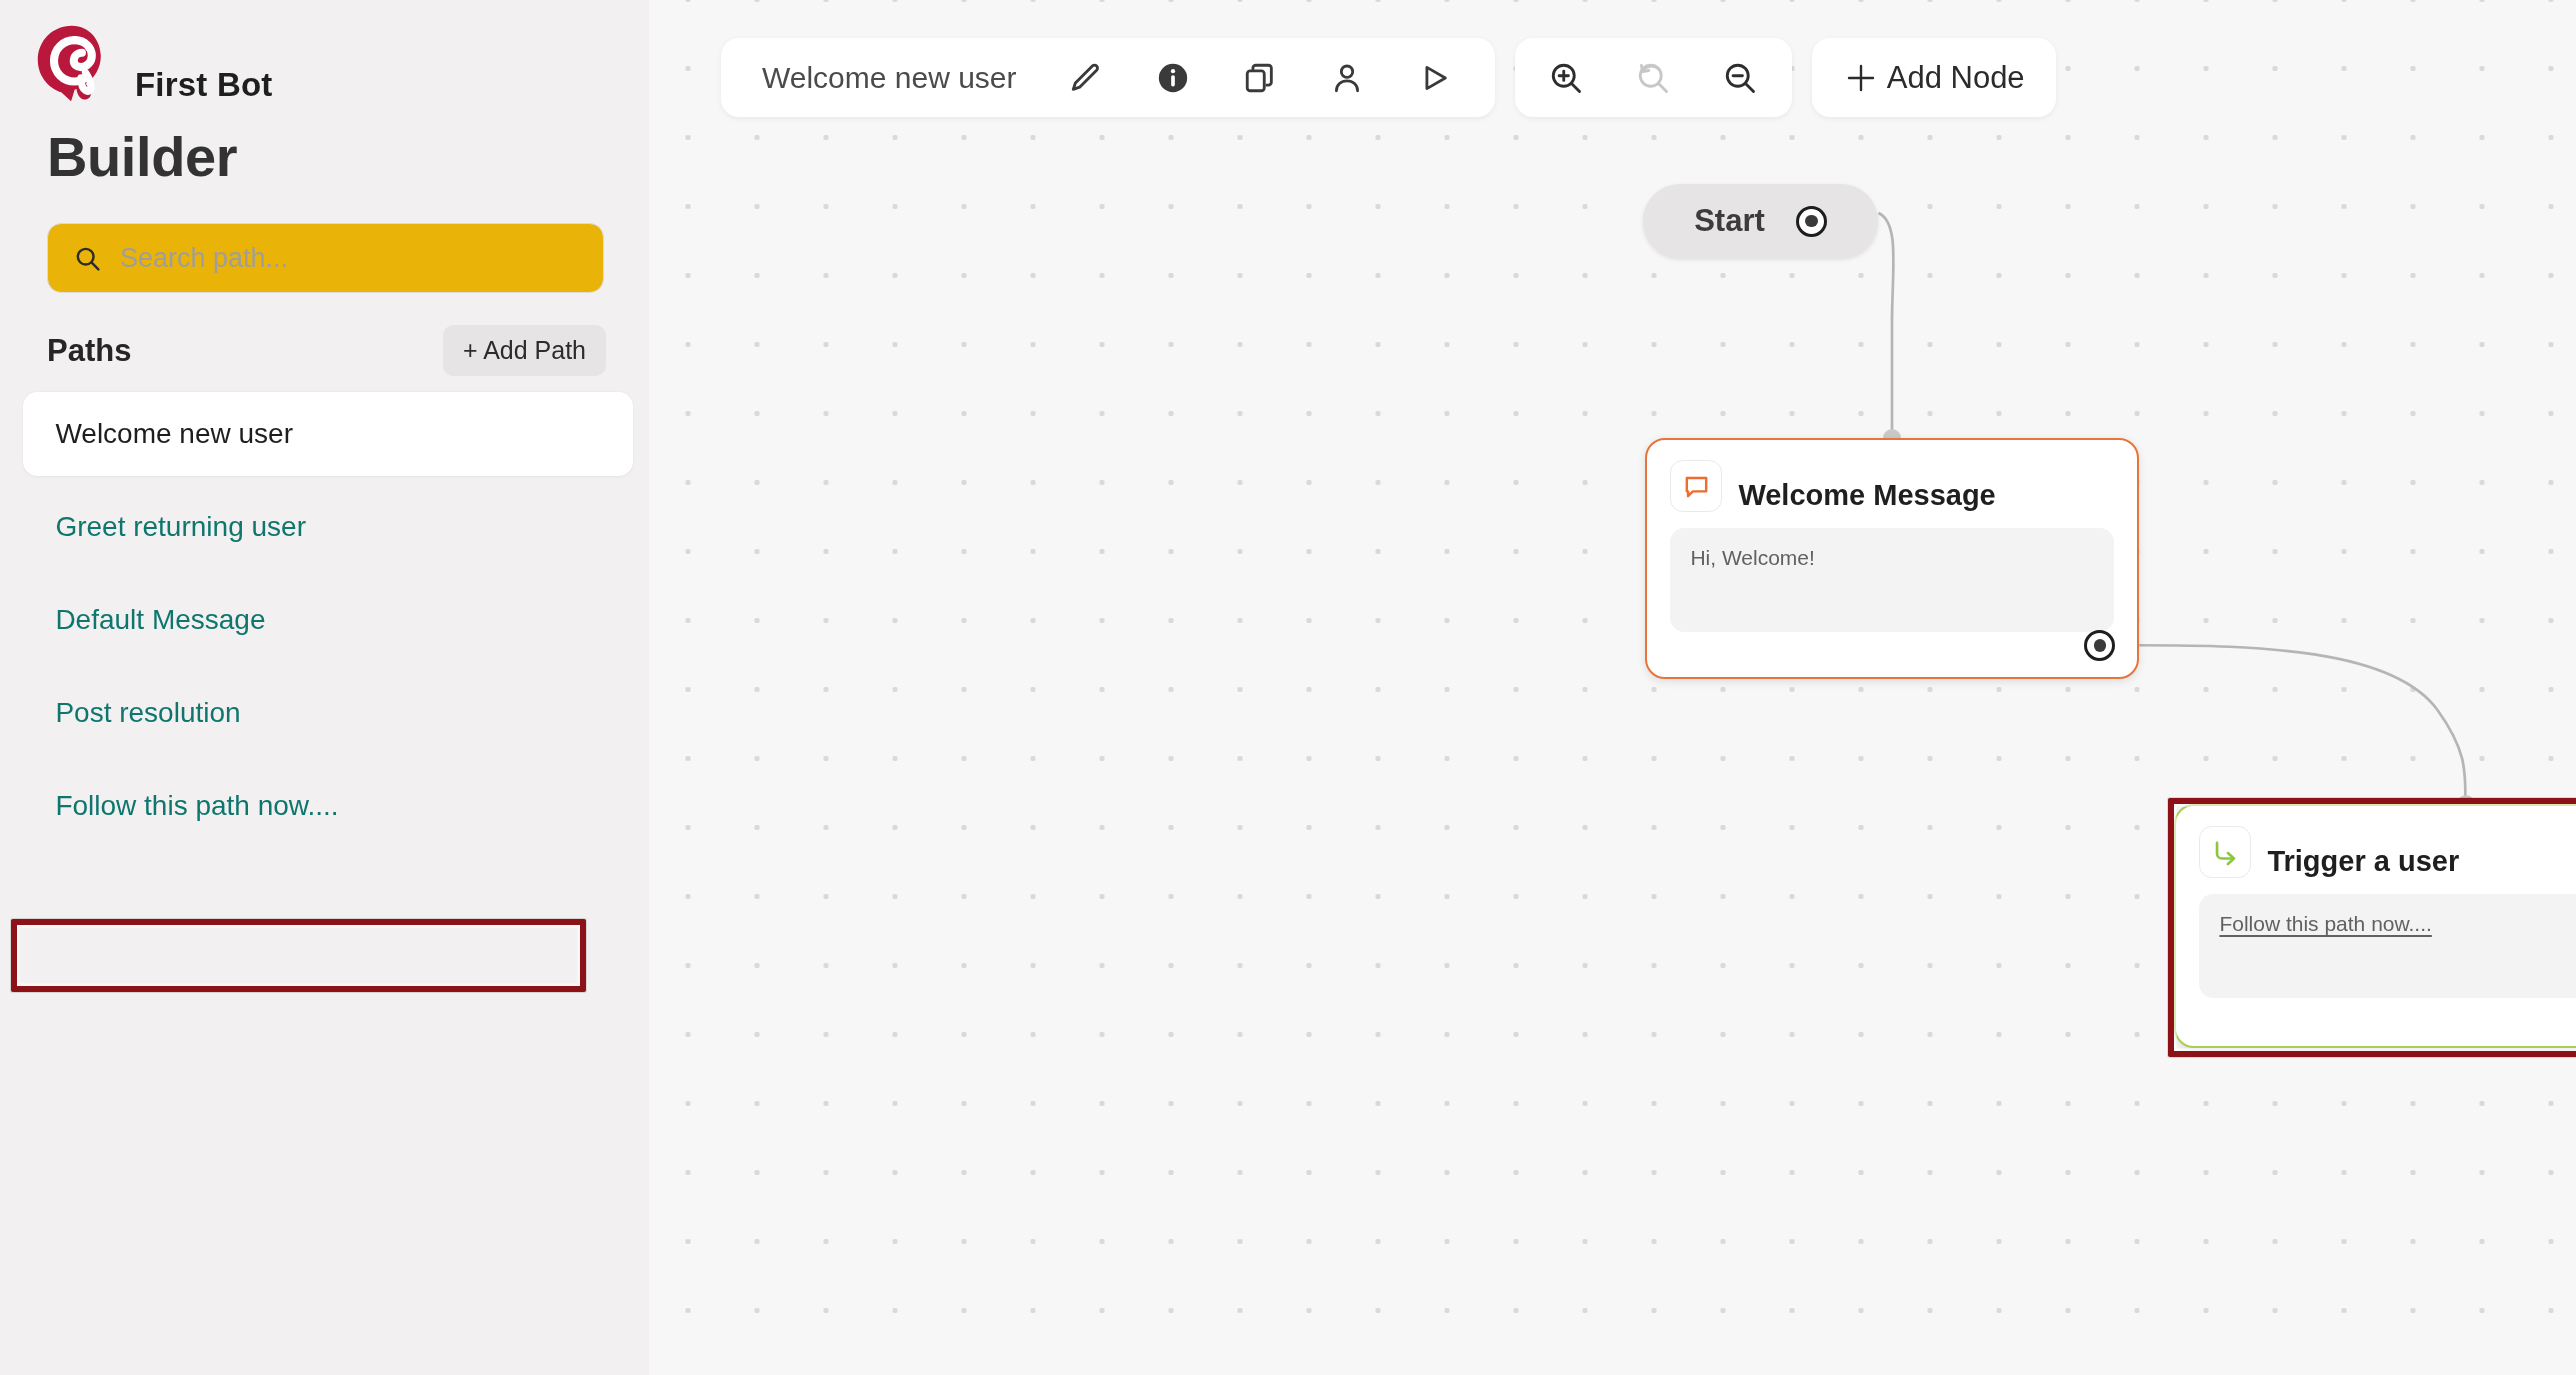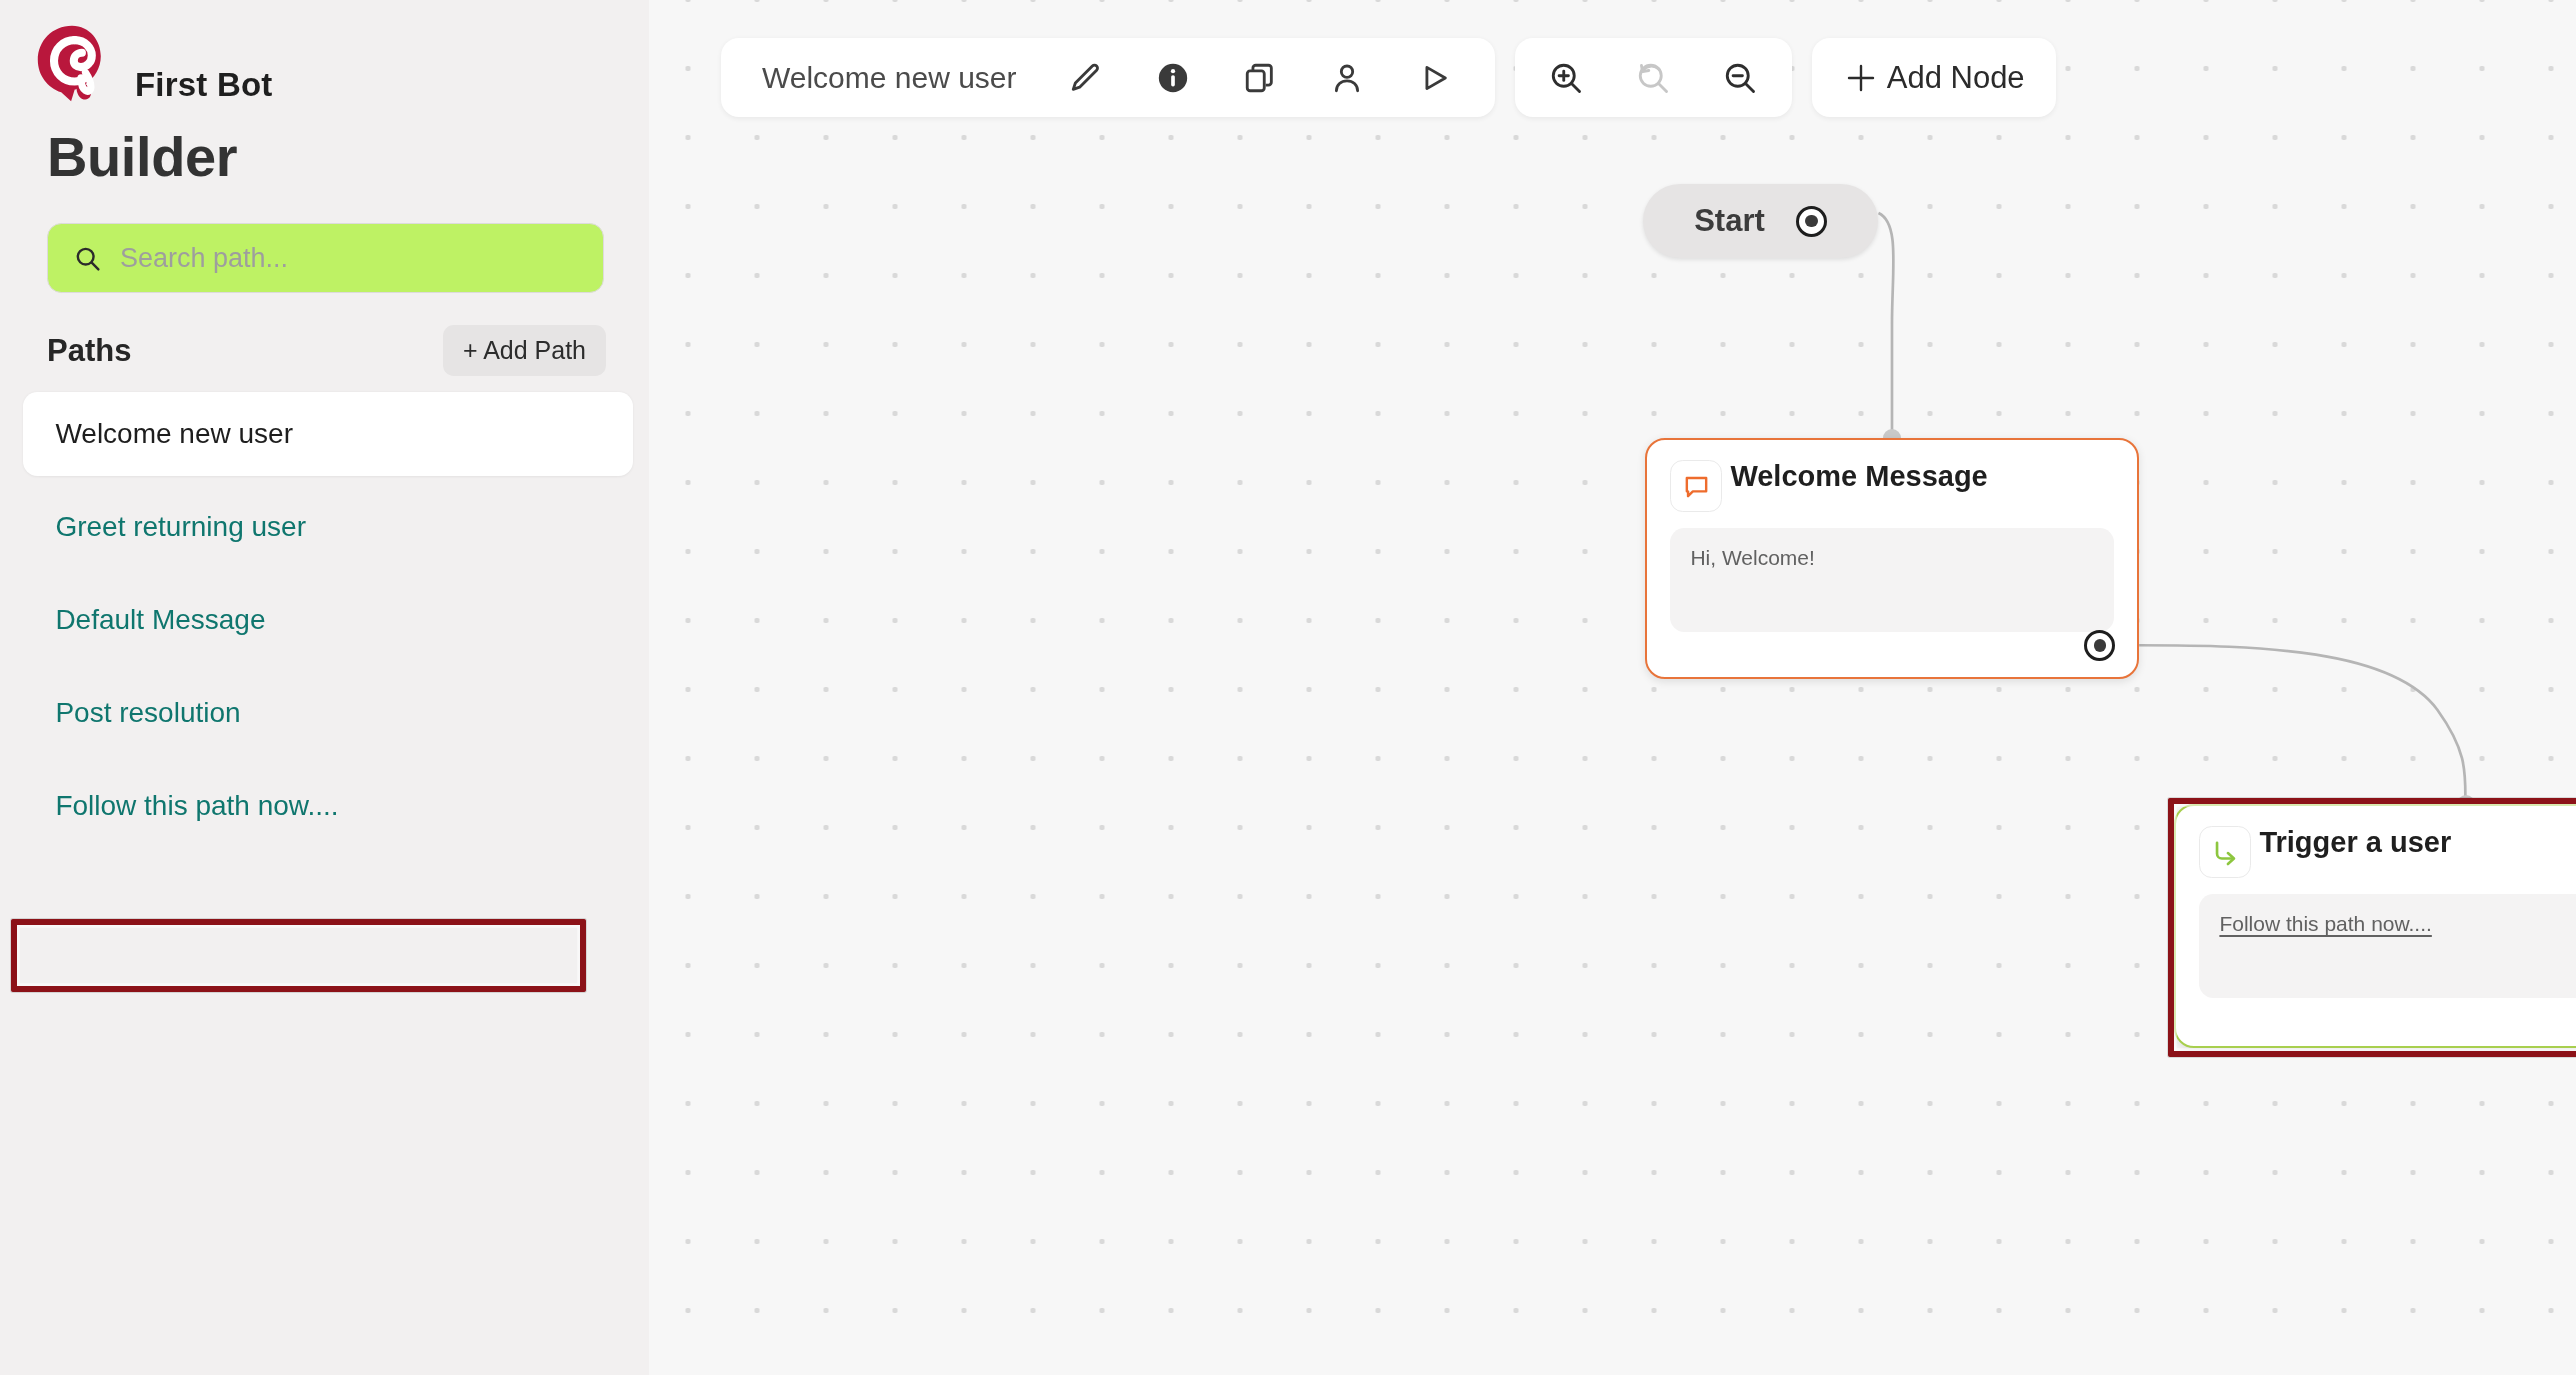--- a/index.html
+++ b/index.html
@@ -26,21 +26,21 @@
   }
   .page-title {
     font-size: 56px; font-weight: 700; color: #333333;
     padding: 20px 0 0 47px; letter-spacing: -0.4px;
   }
 
   .search-wrap { padding: 34px 45px 0 47px; }
   .search-box {
     display: flex; align-items: center; gap: 18px;
     height: 70px; border-radius: 14.4px;
-    background: #bef264; border: 0.9px solid #dddbdb;
+    background: #eab308; border: 0.9px solid #dddbdb;
     padding: 0 25px;
   }
   .search-box svg { flex: 0 0 29px; }
   .search-input {
     border: 0; outline: 0; background: transparent;
     font-family: "Liberation Sans", sans-serif;
     font-size: 27px; color: #3a3a3a; width: 100%;
   }
   .search-input::placeholder { color: #9e9e9e; }
 
@@ -129,21 +129,21 @@
   .port::after { content: ""; width: 12.6px; height: 12.6px; border-radius: 50%; background: #3a3a3a; }
 
   .card-node {
     background: #ffffff; border-radius: 20px;
     box-shadow: 0 2.7px 9px rgba(0,0,0,.10);
     padding: 20px 23.4px 18px 23.4px;
   }
   .welcome-node { left: 996px; top: 438px; width: 494px; height: 241px; border: 2.7px solid #e8743a; }
   .trigger-node { left: 1525px; top: 804px; width: 481px; height: 244px; border: 2.7px solid #a8cf4e; }
 
-  .node-head { display: flex; align-items: flex-start; gap: 8px; }
+  .node-head { display: flex; align-items: flex-end; gap: 16px; }
   .node-icon-box {
     width: 52px; height: 52px; border-radius: 12.6px;
     border: 0.9px solid #eaeaea; background: #ffffff;
     display: flex; align-items: center; justify-content: center;
     flex: 0 0 52px;
   }
   .node-title { font-size: 29px; font-weight: 700; color: #1f1f1f; }
 
   .node-body {
     margin-top: 16px;

